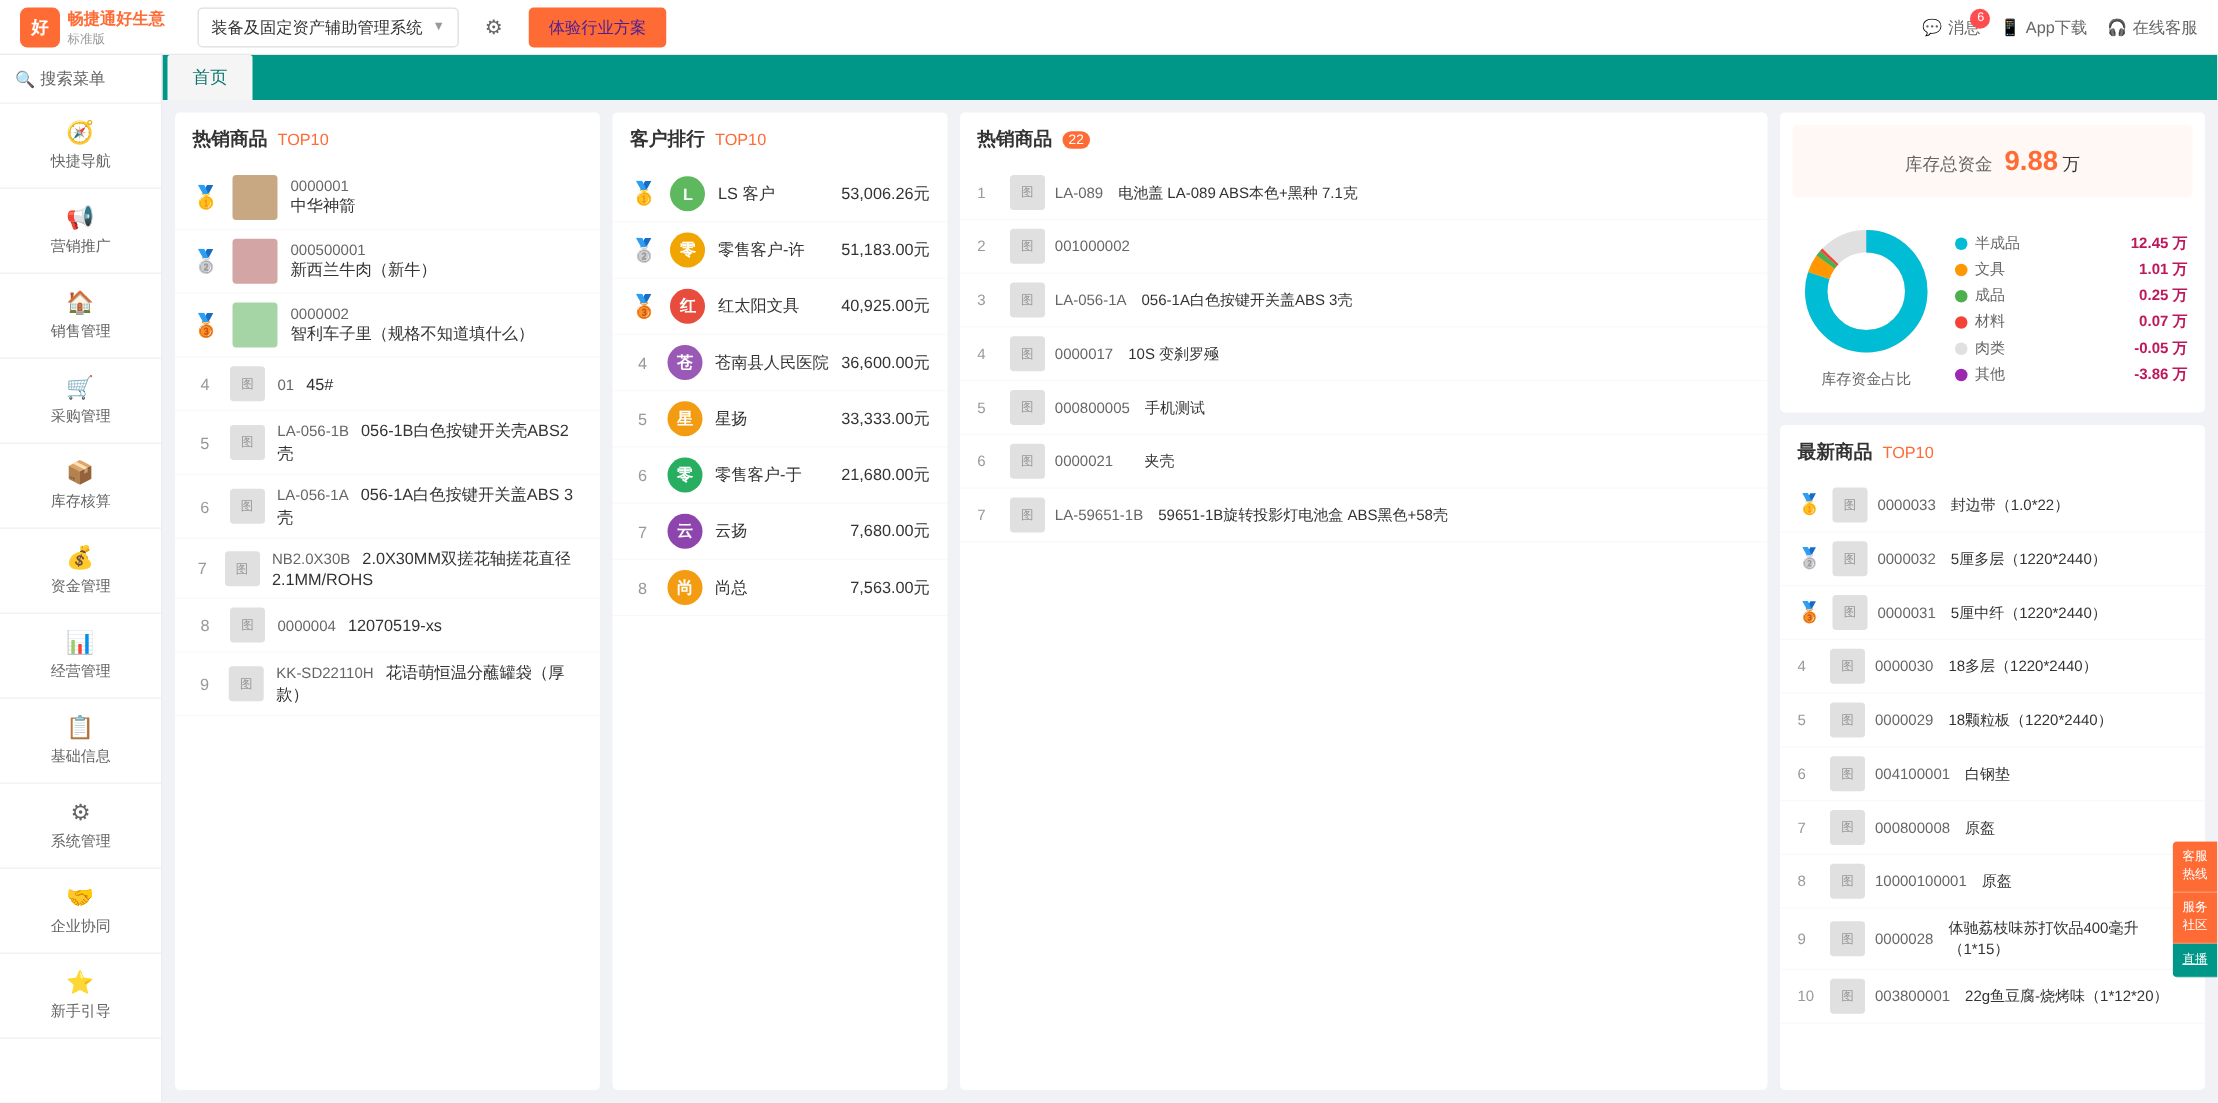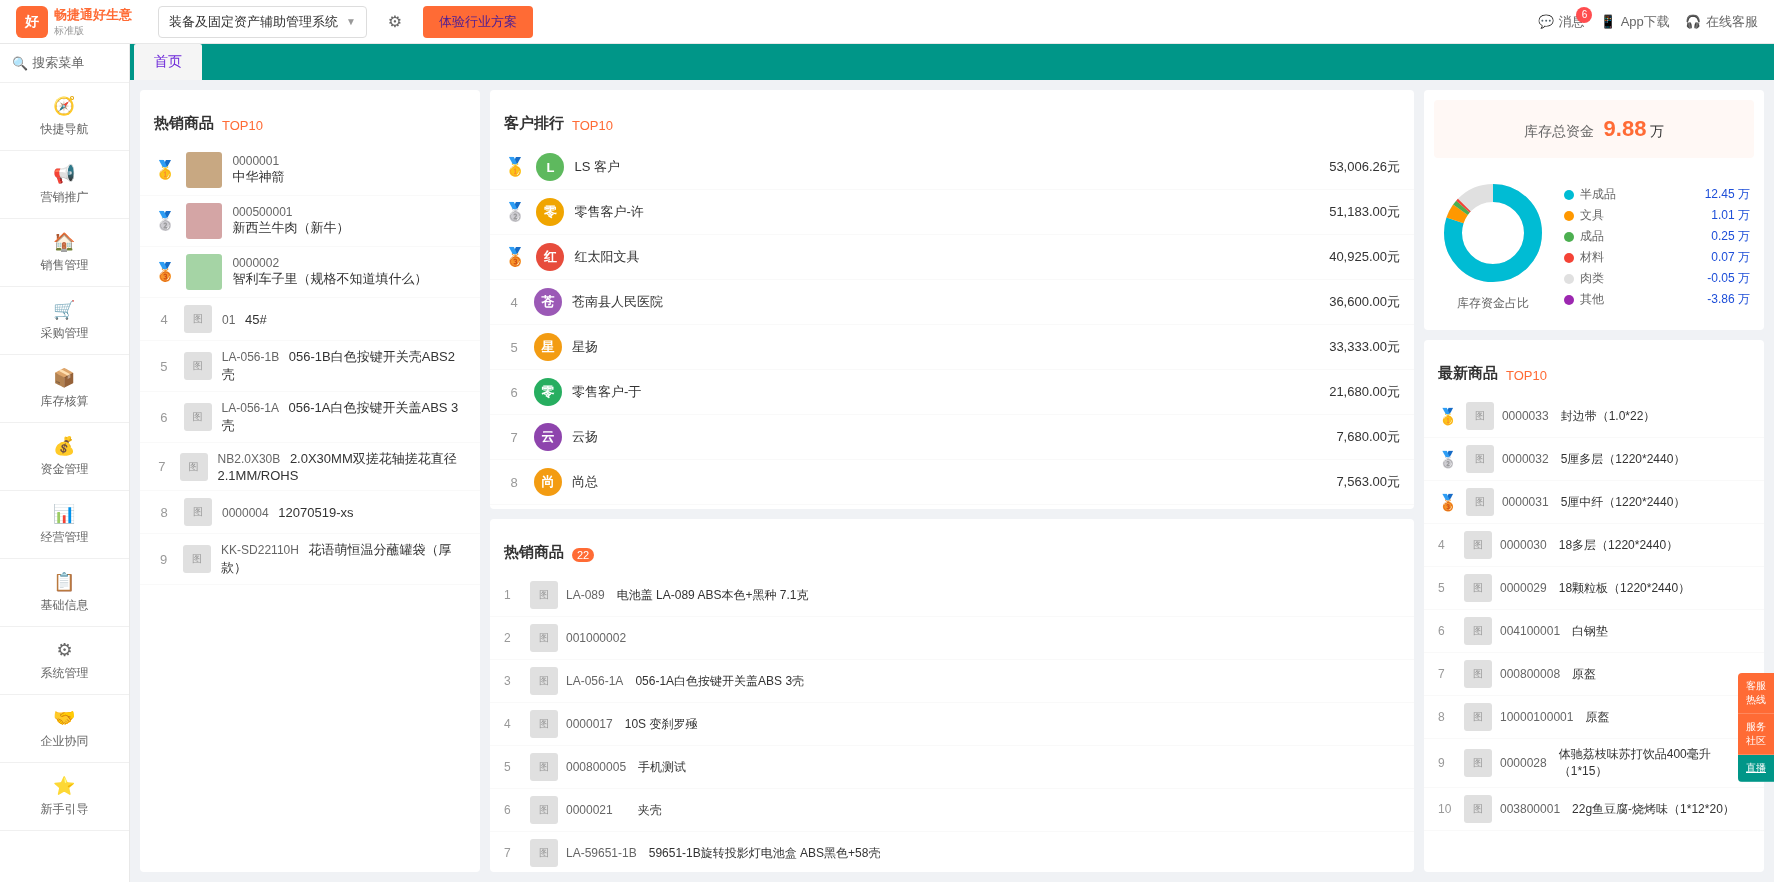--- a/index.html
+++ b/index.html
@@ -145,21 +145,21 @@
       padding: 0 20px;
       height: 36px;
       display: flex; align-items: center;
       cursor: pointer;
       font-size: 14px;
       color: #fff;
       border-radius: 2px 2px 0 0;
     }
     .nav-tab.active {
       background: #f5f5f5;
-      color: #6d28d9;
+      color: #0f766e;
     }
 
     
     .page-content {
       flex: 1;
       overflow-y: auto;
       background: #f0f2f5;
       display: flex;
       gap: 10px;
       padding: 10px;
@@ -168,21 +168,21 @@
     
     .left-panel {
       flex: 0 0 340px;
       display: flex;
       flex-direction: column;
       gap: 10px;
     }
     .middle-panel {
       flex: 1;
       display: flex;
-      flex-direction: column;
+      flex-direction: row;
       gap: 10px;
     }
     .right-panel {
       flex: 0 0 340px;
       display: flex;
       flex-direction: column;
       gap: 10px;
     }
 
     
@@ -259,21 +259,21 @@
       align-items: center;
       gap: 6px;
       margin-bottom: 4px;
     }
     .legend-dot {
       width: 10px; height: 10px;
       border-radius: 50%;
       flex-shrink: 0;
     }
     .legend-name { flex: 1; color: #666; }
-    .legend-val { color: #1d4ed8; font-weight: 400; }
+    .legend-val { color: #be185d; font-weight: 700; }
 
     .stock-label { color: #666; font-size: 12px; text-align: center; margin-top: 4px; padding-bottom: 8px; }
 
     
     .new-product-item {
       display: flex;
       align-items: center;
       padding: 7px 14px;
       gap: 8px;
       border-bottom: 1px solid #f9f9f9;
@@ -316,23 +316,23 @@
     .float-btn.green { background: #009688; text-decoration: underline; }
 
     .section-title {
       font-size: 15px;
       font-weight: bold;
       color: #333;
     }
     .section-title-orange { color: #ff6b35; }
 
     .top10-header {
-      padding: 24px 14px 8px;
-      display: flex;
-      align-items: flex-end;
+      padding: 12px 14px 8px;
+      display: flex;
+      align-items: center;
       gap: 4px;
     }
   </style>
 </head>
 <body>
 
 <div class="topbar">
   <div class="logo-area">
     <div class="logo-icon">好</div>
     <div>

